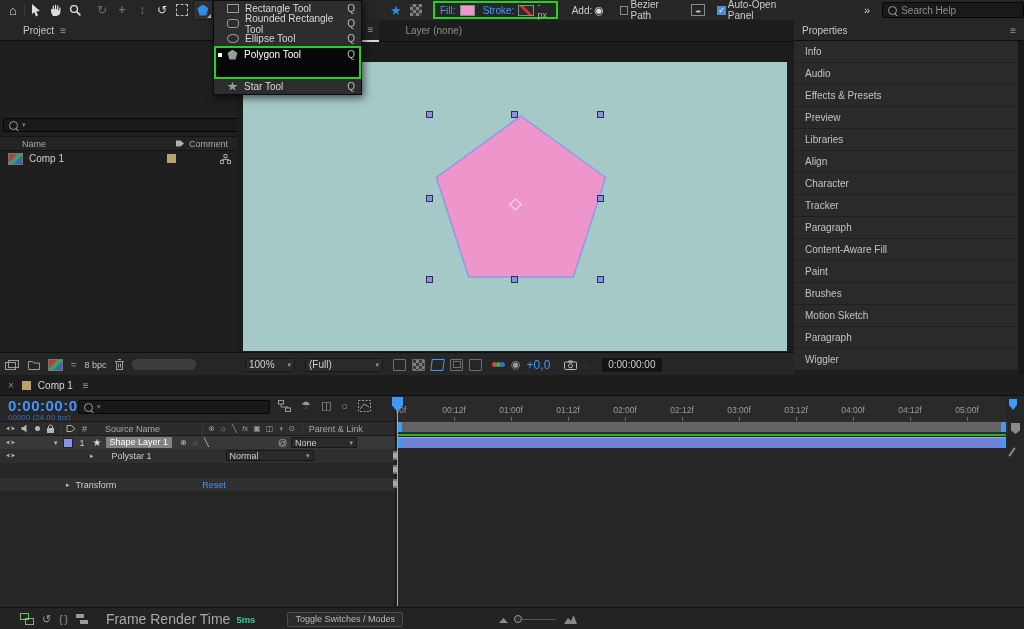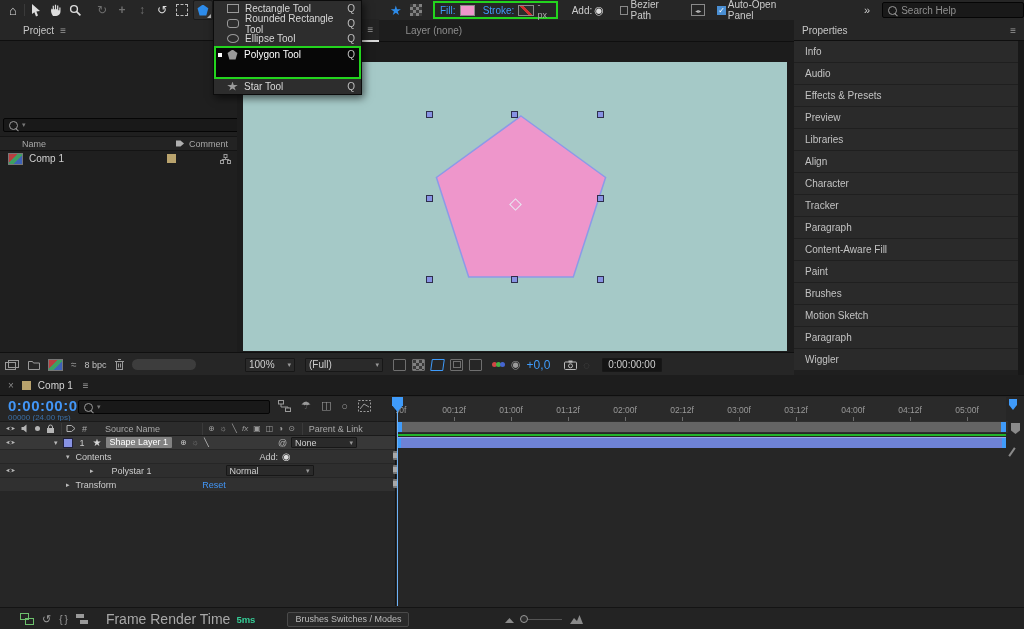--- a/index.html
+++ b/index.html
@@ -382,21 +382,21 @@
         <span>None</span>
           <span style="font-size:7px;color:#999;">▾</span>
       </div>
     </div>
     <div class="tl-row" style="top:75px;background:#303030;">
       <span style="margin-left:66px;font-size:7px;color:#bbb;">▾</span>
       <span style="margin-left:6px;color:#ccc;">Contents</span>
       <span style="margin-left:148px;color:#ccc;">Add:</span>
       <span style="margin-left:4px;color:#ddd;font-size:10px;">◉</span>
     </div>
-    <div class="tl-row" style="top:89px;background:#2e2e2e;gap:12px;">
+    <div class="tl-row" style="top:74px;background:#2e2e2e;gap:12px;">
       <svg width="11" height="9" viewBox="0 0 11 9" style="margin-left:5px;">
           <path d="M1 4.5 Q5.5 1 10 4.5 Q5.5 8 1 4.5 Z" fill="#b5b5b5"></path>
           <circle cx="5.5" cy="4.5" r="1.5" fill="#2e2e2e"></circle>
         </svg>
       <span style="margin-left:62px;font-size:7px;color:#bbb;">▸</span>
       <span style="margin-left:6px;color:#ccc;">Polystar 1</span>
       <div class="dropbox" style="margin-left:62px;width:88px;">
         <span>Normal</span>
           <span style="font-size:7px;color:#999;">▾</span>
       </div>
@@ -467,21 +467,21 @@
       <span style="margin-left:8px;color:#9a9a9a;font-size:10px;">{ }</span>
       <svg width="12" height="10" viewBox="0 0 12 10" style="margin-left:8px;">
           <g fill="#9a9a9a">
             <rect x="0" y="0" width="8" height="4"></rect>
             <rect x="4" y="6" width="8" height="4"></rect>
           </g>
         </svg>
       <span style="margin-left:18px;color:#a8a8a8;font-size:14px;">Frame Render Time</span>
       <span style="margin-left: 6px; font-size: 9.5px; font-weight: bold; color: rgb(53, 204, 150);">5ms</span>
       <div style="margin-left:32px;height:13px;border:1px solid #4a4a4a;border-radius:2px;background:#2a2a2a;display:flex;align-items:center;padding:0 7px;font-size:9px;color:#bbb;">
-        <span>Brushes Switches / Modes</span>
+        <span>Toggle Switches / Modes</span>
       </div>
       <svg width="9" height="7" viewBox="0 0 9 7" style="margin-left:96px;">
           <path d="M0 7 L4.5 2 L9 7 Z" fill="#8a8a8a"></path>
         </svg>
       <span style="margin-left:6px;width:8px;height:8px;border:1.4px solid #9a9a9a;border-radius:50%;background:#2d2d2d;box-sizing:border-box;"></span>
       <span style="width:34px;height:1px;background:#555;"></span>
       <svg width="13" height="9" viewBox="0 0 13 9" style="margin-left:8px;">
           <path d="M0 9 L4 3 L7 6 L9.5 0 L13 9 Z" fill="#8a8a8a"></path>
         </svg>
     </div>

